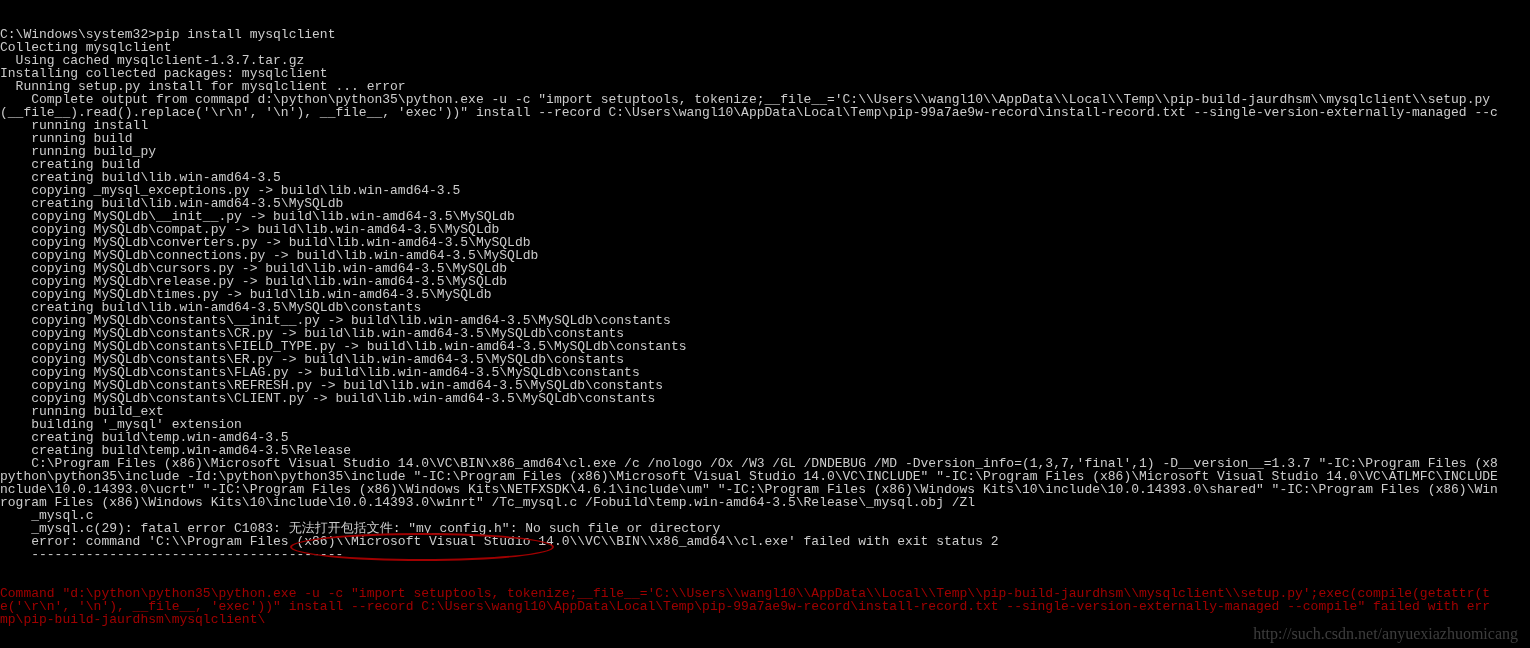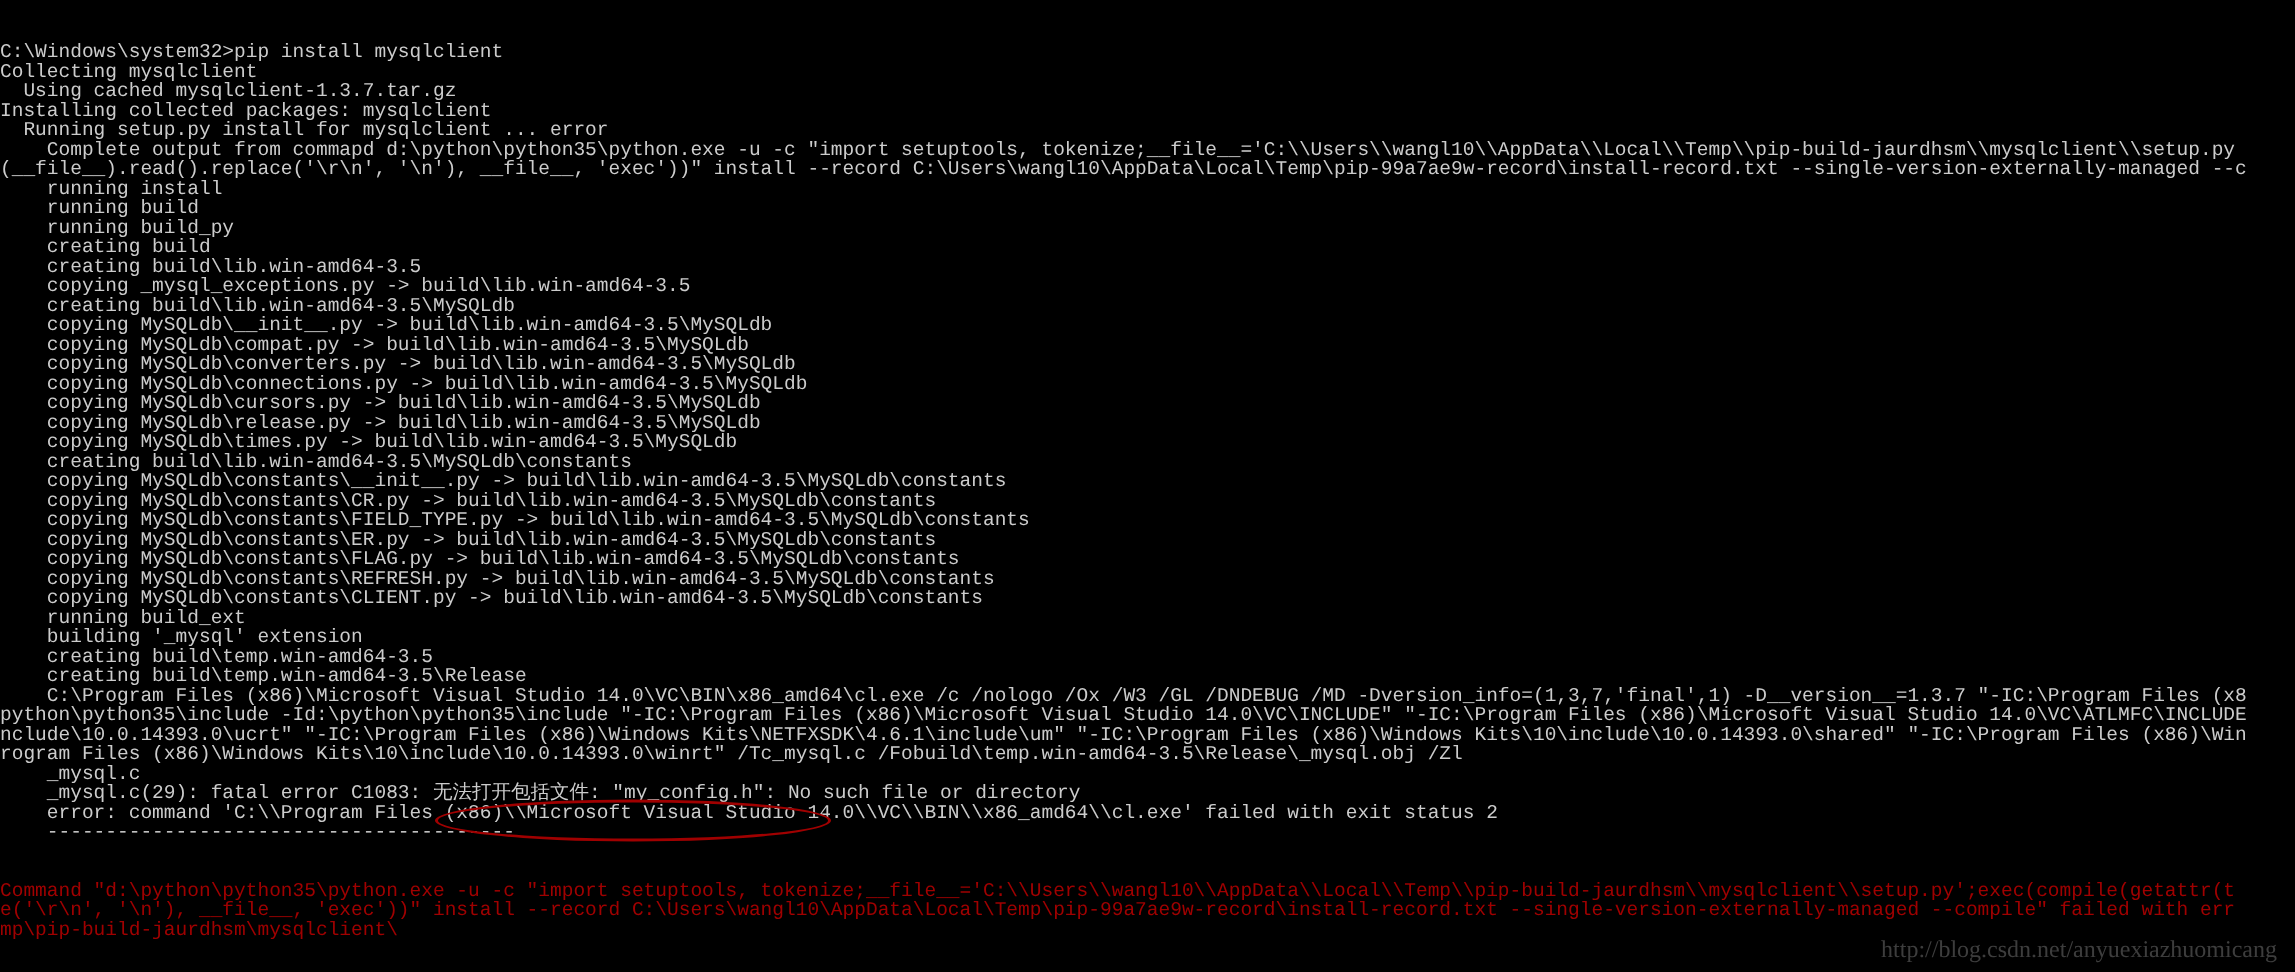--- a/index.html
+++ b/index.html
@@ -10,13 +10,13 @@
 </style>
 </head>
 <body>
 
 <div class="term">
   <div id="white"><div>C:\Windows\system32&gt;pip install mysqlclient</div><div>Collecting mysqlclient</div><div>  Using cached mysqlclient-1.3.7.tar.gz</div><div>Installing collected packages: mysqlclient</div><div>  Running setup.py install for mysqlclient ... error</div><div>    Complete output from commapd d:\python\python35\python.exe -u -c "import setuptools, tokenize;__file__='C:\\Users\\wangl10\\AppData\\Local\\Temp\\pip-build-jaurdhsm\\mysqlclient\\setup.py</div><div>(__file__).read().replace('\r\n', '\n'), __file__, 'exec'))" install --record C:\Users\wangl10\AppData\Local\Temp\pip-99a7ae9w-record\install-record.txt --single-version-externally-managed --c</div><div>    running install</div><div>    running build</div><div>    running build_py</div><div>    creating build</div><div>    creating build\lib.win-amd64-3.5</div><div>    copying _mysql_exceptions.py -&gt; build\lib.win-amd64-3.5</div><div>    creating build\lib.win-amd64-3.5\MySQLdb</div><div>    copying MySQLdb\__init__.py -&gt; build\lib.win-amd64-3.5\MySQLdb</div><div>    copying MySQLdb\compat.py -&gt; build\lib.win-amd64-3.5\MySQLdb</div><div>    copying MySQLdb\converters.py -&gt; build\lib.win-amd64-3.5\MySQLdb</div><div>    copying MySQLdb\connections.py -&gt; build\lib.win-amd64-3.5\MySQLdb</div><div>    copying MySQLdb\cursors.py -&gt; build\lib.win-amd64-3.5\MySQLdb</div><div>    copying MySQLdb\release.py -&gt; build\lib.win-amd64-3.5\MySQLdb</div><div>    copying MySQLdb\times.py -&gt; build\lib.win-amd64-3.5\MySQLdb</div><div>    creating build\lib.win-amd64-3.5\MySQLdb\constants</div><div>    copying MySQLdb\constants\__init__.py -&gt; build\lib.win-amd64-3.5\MySQLdb\constants</div><div>    copying MySQLdb\constants\CR.py -&gt; build\lib.win-amd64-3.5\MySQLdb\constants</div><div>    copying MySQLdb\constants\FIELD_TYPE.py -&gt; build\lib.win-amd64-3.5\MySQLdb\constants</div><div>    copying MySQLdb\constants\ER.py -&gt; build\lib.win-amd64-3.5\MySQLdb\constants</div><div>    copying MySQLdb\constants\FLAG.py -&gt; build\lib.win-amd64-3.5\MySQLdb\constants</div><div>    copying MySQLdb\constants\REFRESH.py -&gt; build\lib.win-amd64-3.5\MySQLdb\constants</div><div>    copying MySQLdb\constants\CLIENT.py -&gt; build\lib.win-amd64-3.5\MySQLdb\constants</div><div>    running build_ext</div><div>    building '_mysql' extension</div><div>    creating build\temp.win-amd64-3.5</div><div>    creating build\temp.win-amd64-3.5\Release</div><div>    C:\Program Files (x86)\Microsoft Visual Studio 14.0\VC\BIN\x86_amd64\cl.exe /c /nologo /Ox /W3 /GL /DNDEBUG /MD -Dversion_info=(1,3,7,'final',1) -D__version__=1.3.7 "-IC:\Program Files (x8</div><div>python\python35\include -Id:\python\python35\include "-IC:\Program Files (x86)\Microsoft Visual Studio 14.0\VC\INCLUDE" "-IC:\Program Files (x86)\Microsoft Visual Studio 14.0\VC\ATLMFC\INCLUDE</div><div>nclude\10.0.14393.0\ucrt" "-IC:\Program Files (x86)\Windows Kits\NETFXSDK\4.6.1\include\um" "-IC:\Program Files (x86)\Windows Kits\10\include\10.0.14393.0\shared" "-IC:\Program Files (x86)\Win</div><div>rogram Files (x86)\Windows Kits\10\include\10.0.14393.0\winrt" /Tc_mysql.c /Fobuild\temp.win-amd64-3.5\Release\_mysql.obj /Zl</div><div>    _mysql.c</div><div>    _mysql.c(29): fatal error C1083: 无法打开包括文件: "my_config.h": No such file or directory</div><div>    error: command 'C:\\Program Files (x86)\\Microsoft Visual Studio 14.0\\VC\\BIN\\x86_amd64\\cl.exe' failed with exit status 2</div><div></div><div>    ----------------------------------------</div></div>
   <div id="red" class="err"><div>Command "d:\python\python35\python.exe -u -c "import setuptools, tokenize;__file__='C:\\Users\\wangl10\\AppData\\Local\\Temp\\pip-build-jaurdhsm\\mysqlclient\\setup.py';exec(compile(getattr(t</div><div>e('\r\n', '\n'), __file__, 'exec'))" install --record C:\Users\wangl10\AppData\Local\Temp\pip-99a7ae9w-record\install-record.txt --single-version-externally-managed --compile" failed with err</div><div>mp\pip-build-jaurdhsm\mysqlclient\</div></div>
 </div>
 
 <div class="ellipse" id="hl" style="left: 290px; top: 533px; width: 260px; height: 24px;"></div>
-<div class="watermark">http://blog.csdn.net/anyuexiazhuomicang</div>
+<div class="watermark">http://such.csdn.net/anyuexiazhuomicang</div>
 
 </body></html>

